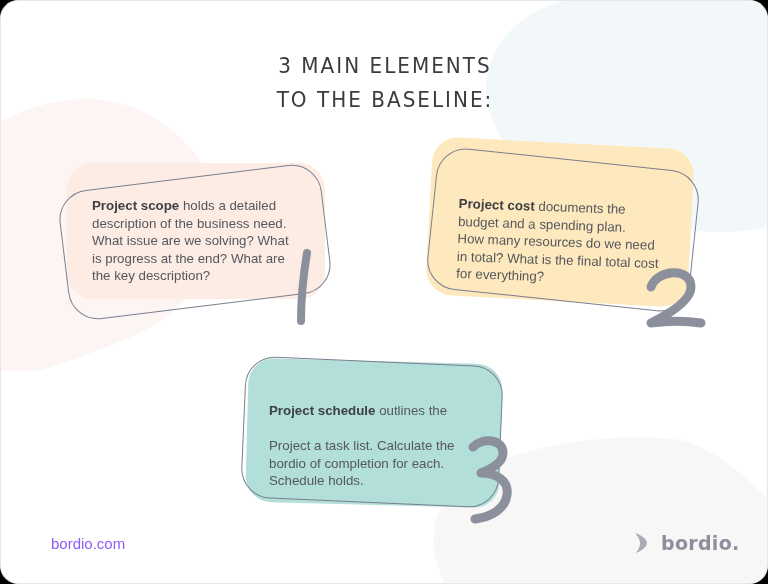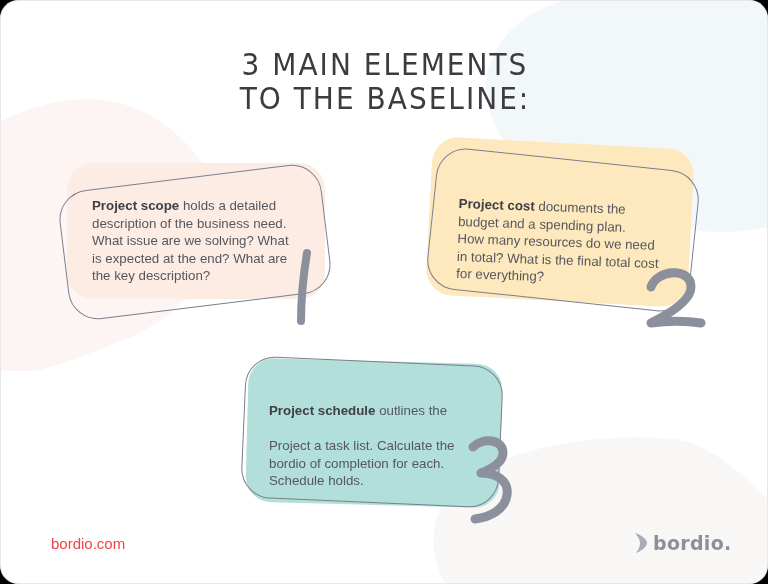--- a/index.html
+++ b/index.html
@@ -15,21 +15,21 @@
       background: #ffffff;
       border: 1px solid #e6e6ec;
       border-radius: 18px;
       overflow: hidden;
     }
     .blob { position: absolute; }
     .title {
       position: absolute; left: 0; width: 768px; top: 48px;
       text-align: center;
       font-family: "DejaVu Sans", sans-serif;
-      font-size: 28px; line-height: 34px;
+      font-size: 20px; line-height: 34px;
       letter-spacing: 2px;
       color: #3b3b40;
       font-weight: normal;
     }
     .title div { transform: scaleY(1.05); }
     .note-fill {
       position: absolute;
       border-radius: 26px;
     }
     .note-outline {
@@ -41,26 +41,26 @@
       position: absolute;
       font-size: 13.3px;
       line-height: 17.5px;
       color: #55575e;
       font-family: "Liberation Sans", sans-serif;
     }
     .note-text b { color: #3e4046; font-weight: bold; }
     .numeral { position: absolute; }
     .footer-url {
       position: absolute; left: 50px; top: 534px;
-      font-size: 15px; color: #ef4444;
+      font-size: 15px; color: #8b5cf6;
       font-family: "Liberation Sans", sans-serif;
     }
     .brand {
       position: absolute; left: 632px; top: 531px;
-      display: flex; align-items: center; gap: 4px;
+      display: flex; align-items: center; gap: 12px;
     }
     .brand-name {
       font-size: 19px; font-weight: bold; color: #8d909c;
       letter-spacing: 0.3px;
       font-family: "DejaVu Sans", sans-serif;
     }
   </style>
 </head>
 <body>
 
@@ -81,21 +81,21 @@
     <div>TO THE BASELINE:</div>
   </div>
 
   <div class="note-fill" style="left:66px;top:162px;width:258px;height:136px;background:#fdece3;"></div>
   <div class="note-outline" style="left:62px;top:176px;width:262px;height:128px;transform:rotate(-7deg);transform-origin:center;"></div>
   <div class="note-text" style="left:91px;top:196px;width:220px;">
     <b>Project scope</b>
     <span>holds a detailed</span><br>
     <span>description of the business need.</span><br>
     <span>What issue are we solving? What</span><br>
-    <span>is expected at the end? What are</span><br>
+    <span>is progress at the end? What are</span><br>
     <span>the key description?</span>
   </div>
   <svg class="numeral" style="left:288px;top:246px" width="30" height="80" viewBox="0 0 30 80">
     <path d="M18 6 C14 30 12 52 12 74" stroke="#8c909c" stroke-width="8" stroke-linecap="round" fill="none"></path>
   </svg>
 
   <div class="note-fill" style="left:428px;top:142px;width:262px;height:158px;background:#fde9bd;transform:rotate(3deg);"></div>
   <div class="note-outline" style="left:430px;top:158px;width:262px;height:140px;transform:rotate(6deg);transform-origin:center;"></div>
   <div class="note-text" style="left:458px;top:194px;width:220px;transform:rotate(2deg);transform-origin:left top;">
     <b>Project cost</b>

